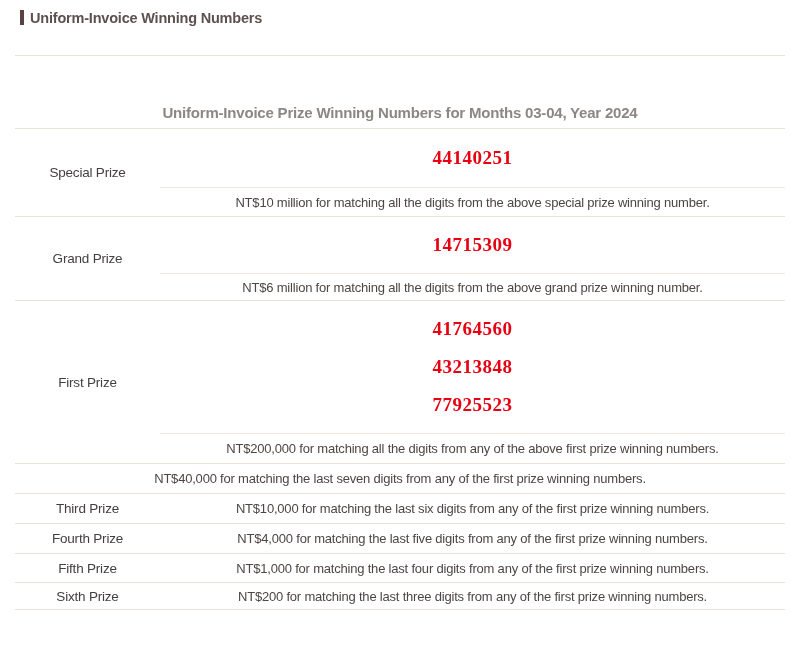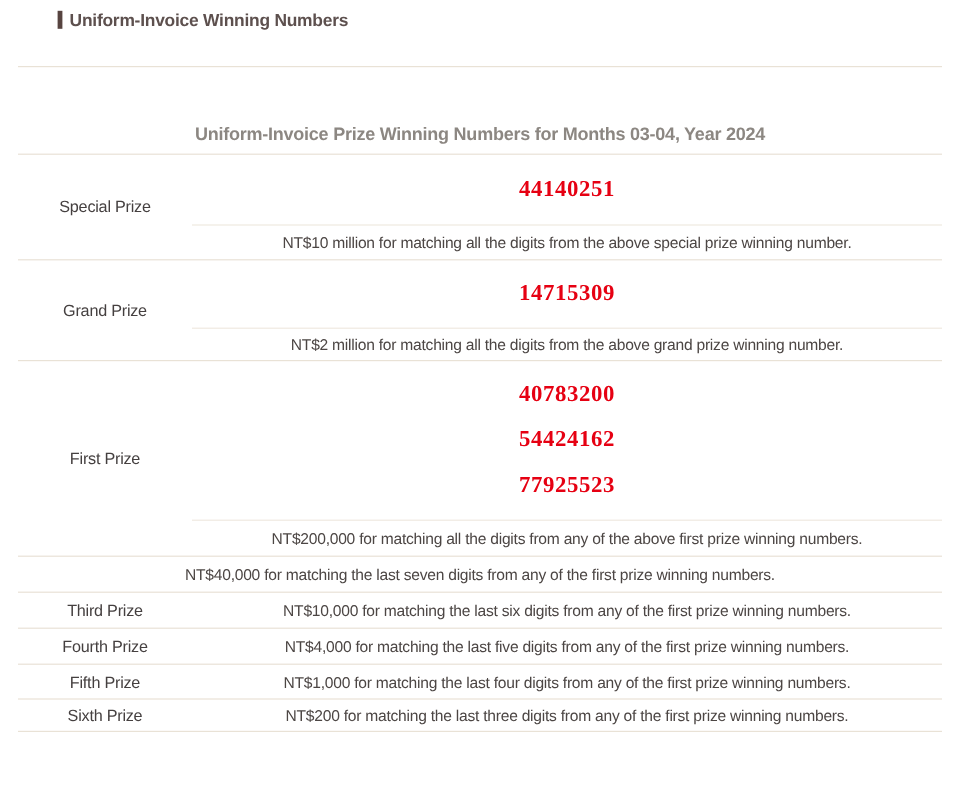--- a/index.html
+++ b/index.html
@@ -17,21 +17,21 @@
   html, body { background: #ffffff; }
   body {
     width: 800px;
     height: 658px;
     font-family: "Liberation Sans", sans-serif;
     color: var(--desc-color);
     overflow: hidden;
   }
   .page-header {
     height: 55px;
-    padding: 9px 0 0 48px;
+    padding: 9px 0 0 20px;
   }
   .accent-bar {
     display: inline-block;
     width: 4px;
     height: 15px;
     background: var(--accent);
     margin-right: 6px;
     vertical-align: -2px;
   }
   .page-header h1 {
@@ -135,30 +135,30 @@
       <div class="desc-cell h29 rule-top">NT$10 million for matching all the digits from the above special prize winning number.</div>
     </div>
   </div>
 
   <div class="section">
     <div class="lbl">Grand Prize</div>
     <div class="content">
       <div class="num-cell h56">
         <span class="num">14715309</span>
       </div>
-      <div class="desc-cell h27 rule-top">NT$2 million for matching all the digits from the above grand prize winning number.</div>
+      <div class="desc-cell h27 rule-top">NT$6 million for matching all the digits from the above grand prize winning number.</div>
     </div>
   </div>
 
   <div class="section">
     <div class="lbl">First Prize</div>
     <div class="content">
       <div class="num-cell h132">
-        <span class="num">40783200</span>
-        <span class="num">54424162</span>
+        <span class="num">41764560</span>
+        <span class="num">43213848</span>
         <span class="num">77925523</span>
       </div>
       <div class="desc-cell h30 rule-top">NT$200,000 for matching all the digits from any of the above first prize winning numbers.</div>
     </div>
   </div>
 
   <div class="section simple-row h30">
     <div class="desc-cell">NT$40,000 for matching the last seven digits from any of the first prize winning numbers.</div>
   </div>
 

